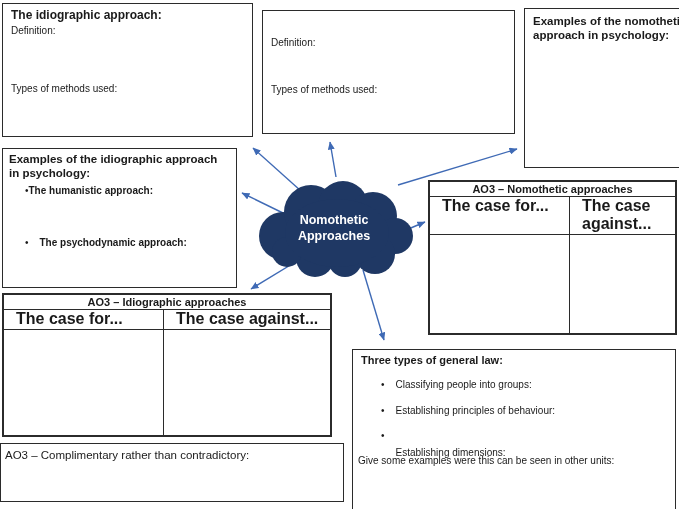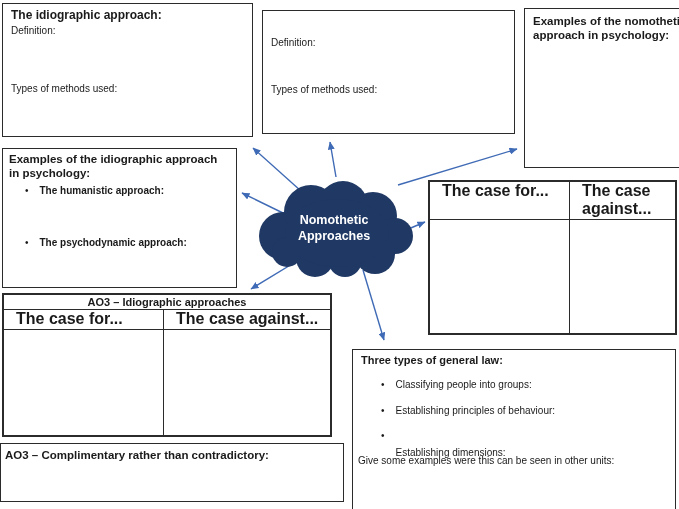--- a/index.html
+++ b/index.html
@@ -69,29 +69,30 @@
 </div>
 
 <div class="box" style="left:524px;top:8px;width:182px;height:160px;">
   <div class="box-title" style="padding:5px 8px 0 8px;">Examples of the nomothetic approach in psychology:</div>
 </div>
 
 <div class="box" style="left:2px;top:148px;width:235px;height:140px;">
   <div class="box-title" style="padding:3px 6px 0 6px;">Examples of the idiographic approach in psychology:</div>
   <div class="bullet-row" style="left:22px;top:36px;">
     <span class="bullet-dot">•</span>
-    <span class="bullet-text semibold" style="margin-left:11px;">The humanistic approach:</span>
+    <span class="bullet-text semibold" style="">The humanistic approach:</span>
   </div>
   <div class="bullet-row" style="left:22px;top:88px;">
     <span class="bullet-dot">•</span>
     <span class="bullet-text semibold" style="margin-left:11px;">The psychodynamic approach:</span>
   </div>
 </div>
 
 <div class="box tablebox" style="left:428px;top:180px;width:249px;height:155px;display:flex;flex-direction:column;">
+  <div class="tbl-header">AO3 – Nomothetic approaches</div>
   <div class="tbl-subrow">
     <div class="tbl-subcell divider-right" style="width:140px;">The case for...</div>
     <div class="tbl-subcell" style="flex:1;">The case against...</div>
   </div>
   <div class="tbl-body">
     <div class="tbl-bodycell divider-right" style="width:140px;"></div>
     <div class="tbl-bodycell" style="flex:1;"></div>
   </div>
 </div>
 
@@ -101,21 +102,21 @@
     <div class="tbl-subcell divider-right" style="width:160px;">The case for...</div>
     <div class="tbl-subcell" style="flex:1;">The case against...</div>
   </div>
   <div class="tbl-body">
     <div class="tbl-bodycell divider-right" style="width:160px;"></div>
     <div class="tbl-bodycell" style="flex:1;"></div>
   </div>
 </div>
 
 <div class="box" style="left:0px;top:443px;width:344px;height:59px;">
-  <div class="box-title" style="font-weight:700;padding:4px 6px 0 4px;">AO3 – Complimentary rather than contradictory:</div>
+  <div class="box-title" style="font-weight:400;padding:4px 6px 0 4px;">AO3 – Complimentary rather than contradictory:</div>
 </div>
 
 <div class="box" style="left:352px;top:349px;width:324px;height:187px;">
   <div class="box-title" style="font-size:11px;font-weight:700;">Three types of general law:</div>
   <div class="bullet-row" style="left:28px;top:29px;">
     <span class="bullet-dot">•</span>
     <span class="bullet-text" style="margin-left:11px;">Classifying people into groups:</span>
   </div>
   <div class="bullet-row" style="left:28px;top:55px;">
     <span class="bullet-dot">•</span>

